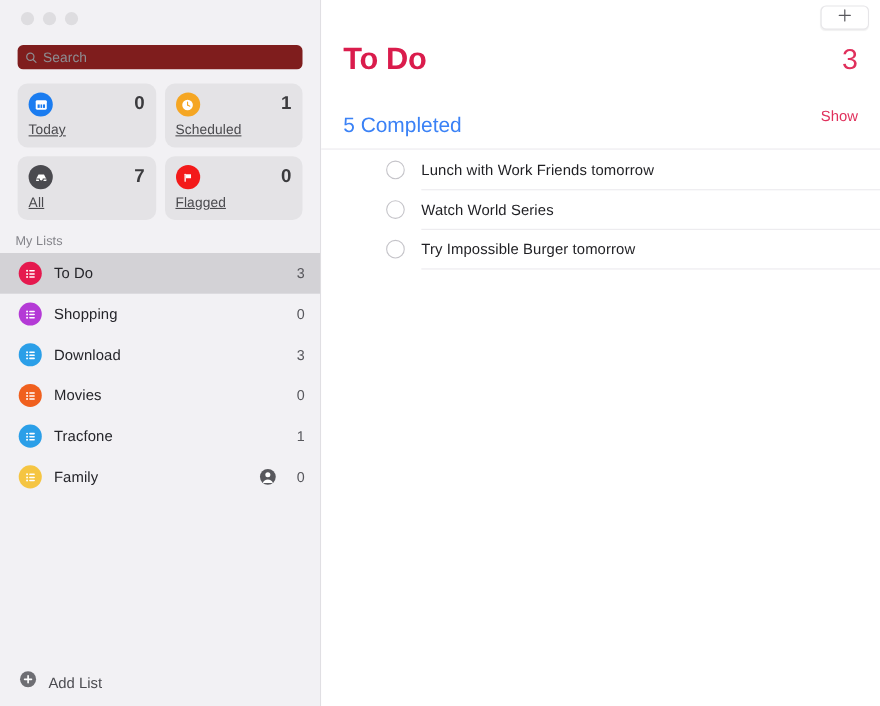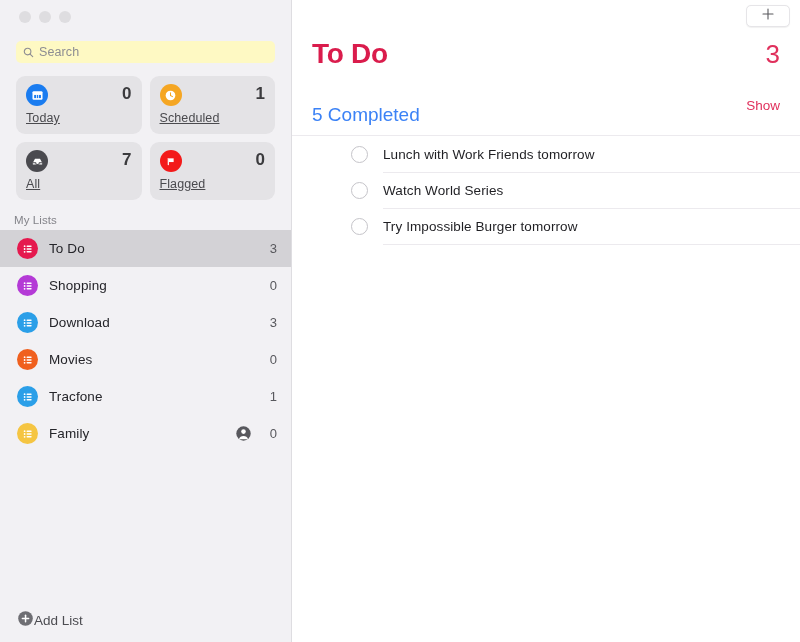--- a/index.html
+++ b/index.html
@@ -26,21 +26,21 @@
   }
   .light {
     width: 12px; height: 12px; border-radius: 50%;
     background: #dedde0;
   }
 
   
   .search-wrap { padding: 18px 16px 0 16px; }
   .search {
     height: 22px; border-radius: 5px;
-    background: #fef9c3;
+    background: #7f1d1d;
     display: flex; align-items: center;
     padding: 0 7px;
     gap: 5px;
   }
   .search svg { display: block; }
   .search-ph {
     font-size: 12.5px; color: #8d8d92; letter-spacing: .1px;
   }
 
   
@@ -95,21 +95,21 @@
     letter-spacing: .1px;
   }
   .list-count { font-size: 13px; color: #58585d; }
   .shared-icon { width: 17px; height: 17px; margin-right: 7px; display:block; }
 
   
   .add-list {
     position: absolute; left: 0; bottom: 0;
     width: 292px; height: 44px;
     display: flex; align-items: center;
-    padding-left: 17px; 
+    padding-left: 17px; gap: 10px;
   }
   .add-label { font-size: 13.5px; color: #4c4c51; }
 
   
   .content {
     flex: 1; height: 642px;
     background: #ffffff;
     position: relative;
   }
   .add-btn {

